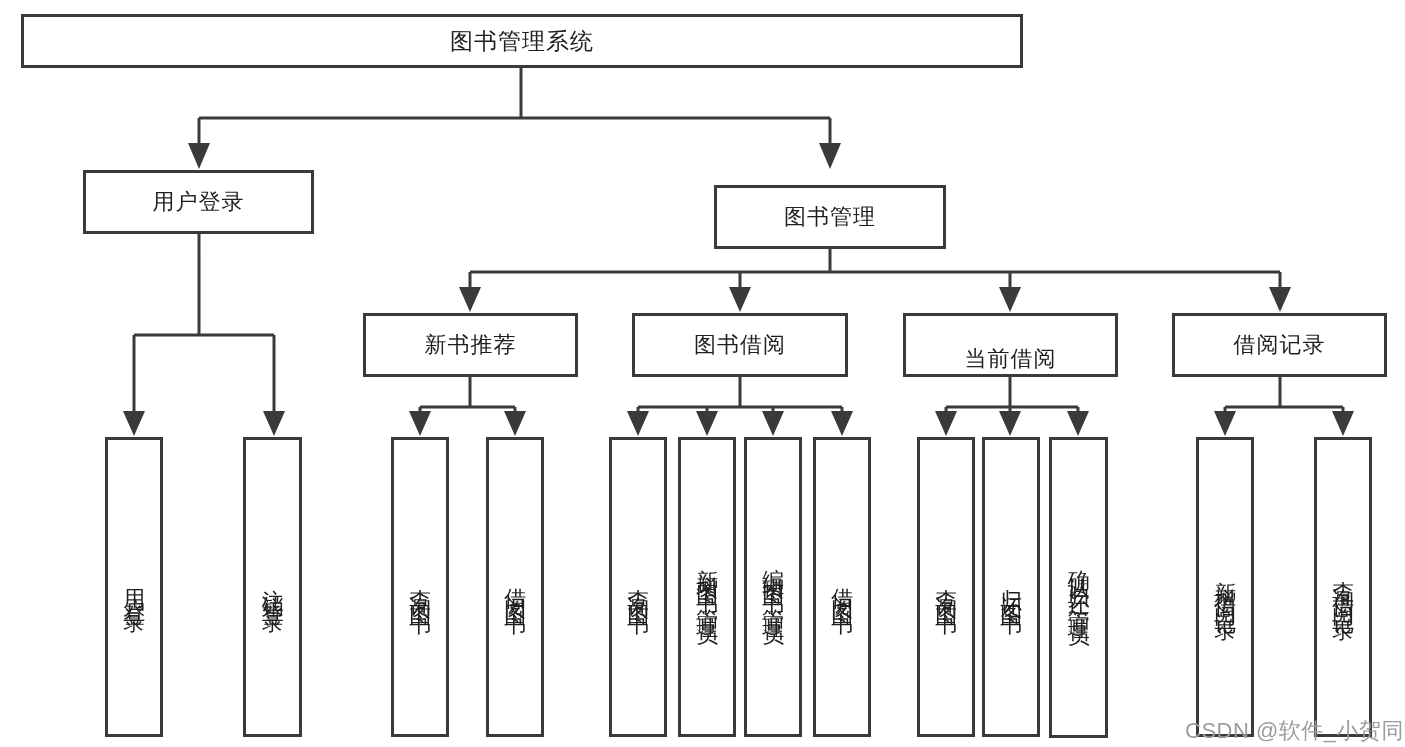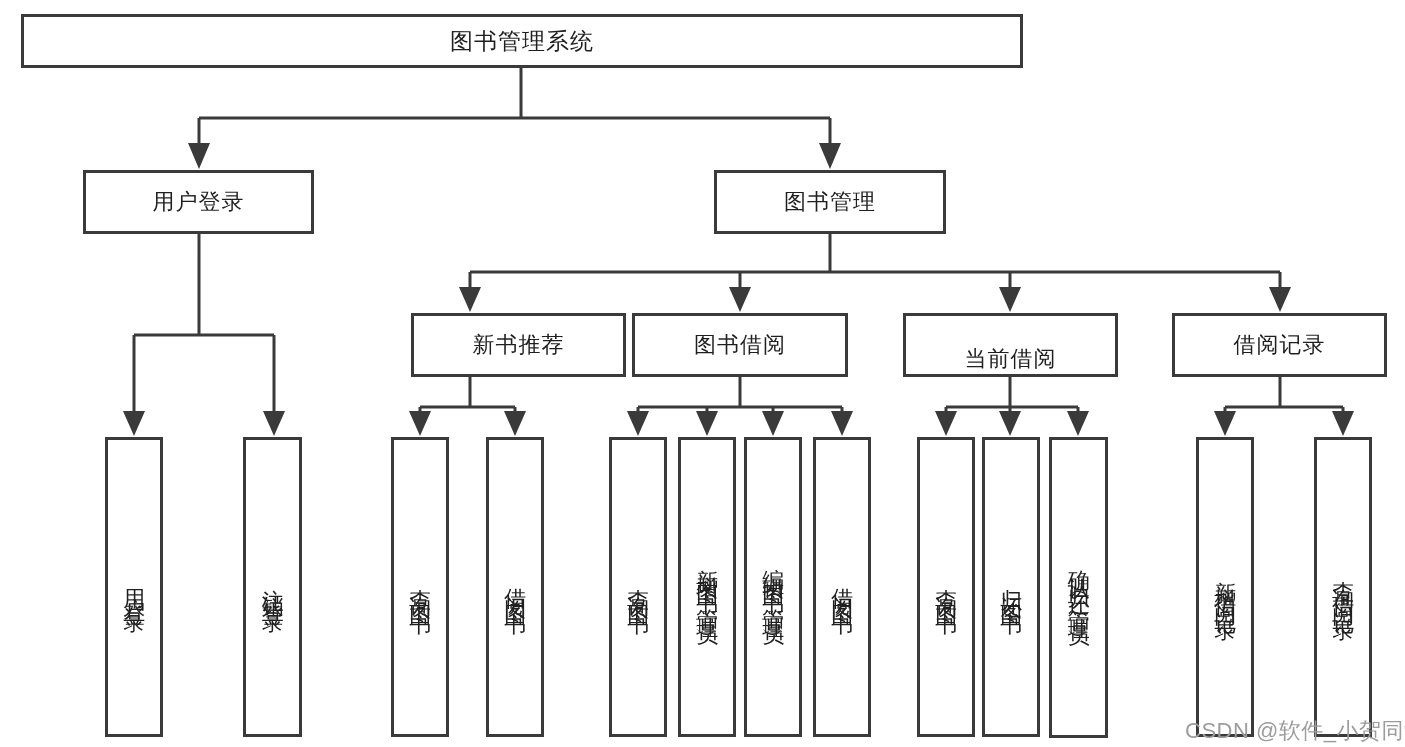--- a/index.html
+++ b/index.html
@@ -88,25 +88,25 @@
     </g>
   </svg>
 
   <div class="node title-node" style="left:21px; top:14px; width:1002px; height:54px;">
     <span>图书管理系统</span>
   </div>
 
   <div class="node h-node" style="left:83px; top:170px; width:231px; height:64px;">
     <span>用户登录</span>
   </div>
-  <div class="node h-node" style="left:714px; top:170px; width:232px; height:64px;">
+  <div class="node h-node" style="left:714px; top:185px; width:232px; height:64px;">
     <span>图书管理</span>
   </div>
 
-  <div class="node h-node" style="left:363px; top:313px; width:215px; height:64px;margin-left:48px;">
+  <div class="node h-node" style="left:363px; top:313px; width:215px; height:64px;">
     <span>新书推荐</span>
   </div>
   <div class="node h-node" style="left:632px; top:313px; width:216px; height:64px;text-align:right;">
     <span>图书借阅</span>
   </div>
   <div class="node h-node" style="left:903px; top:313px; width:215px; height:64px;align-items:flex-end;">
     <span>当前借阅</span>
   </div>
   <div class="node h-node" style="left:1172px; top:313px; width:215px; height:64px;">
     <span>借阅记录</span>

